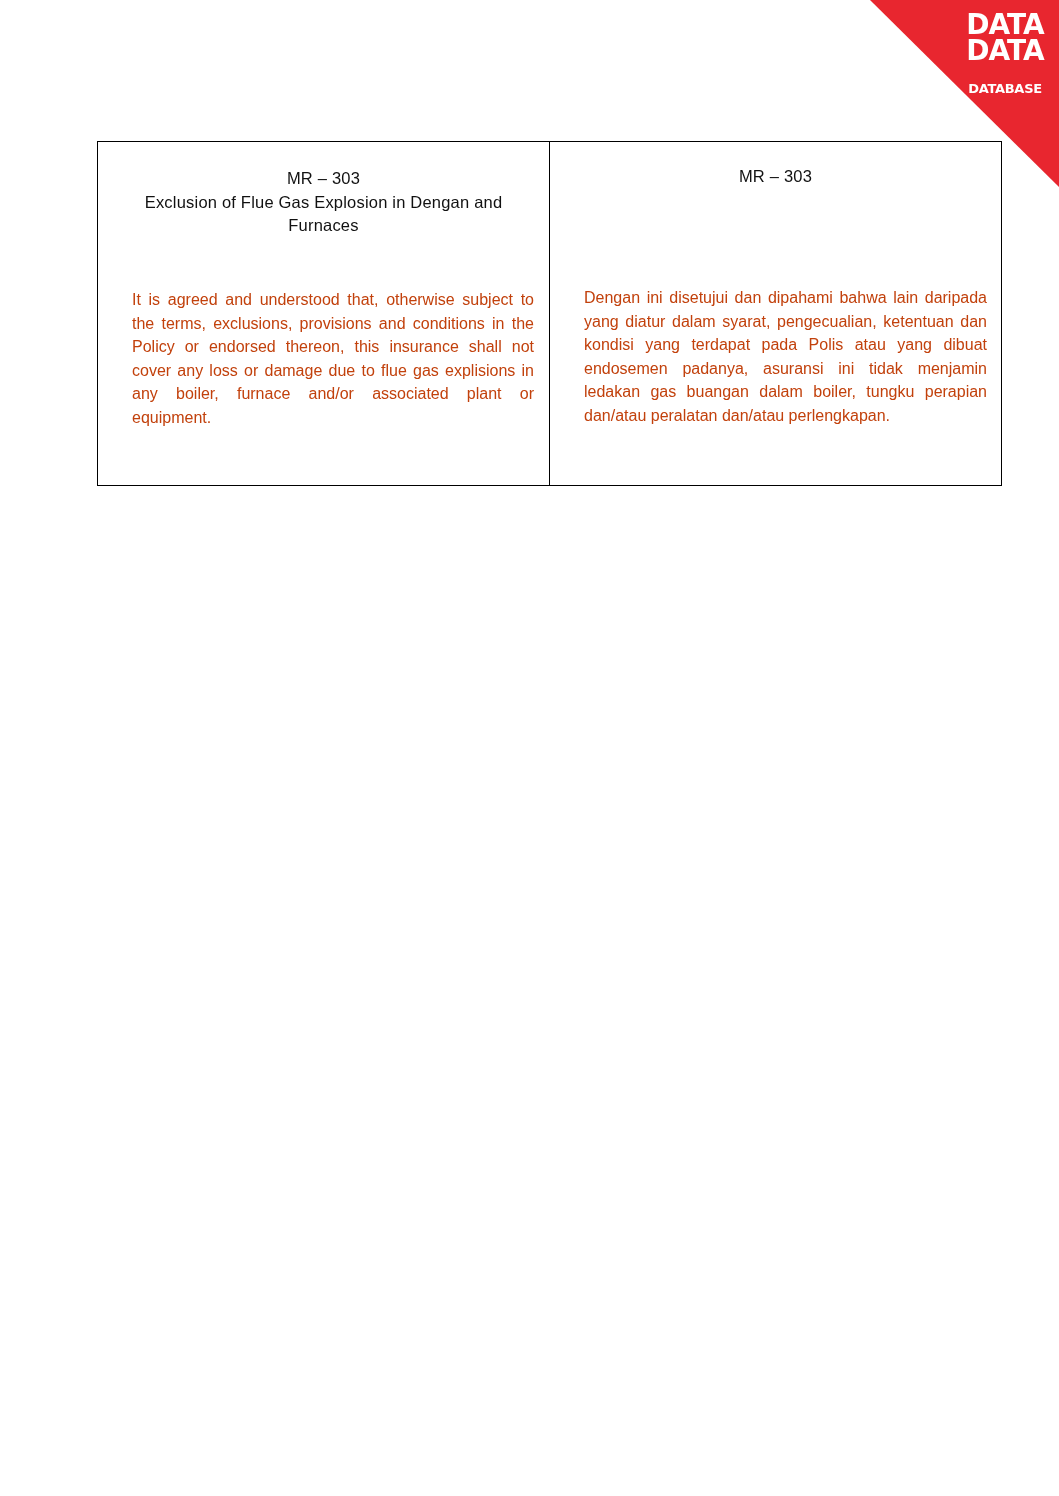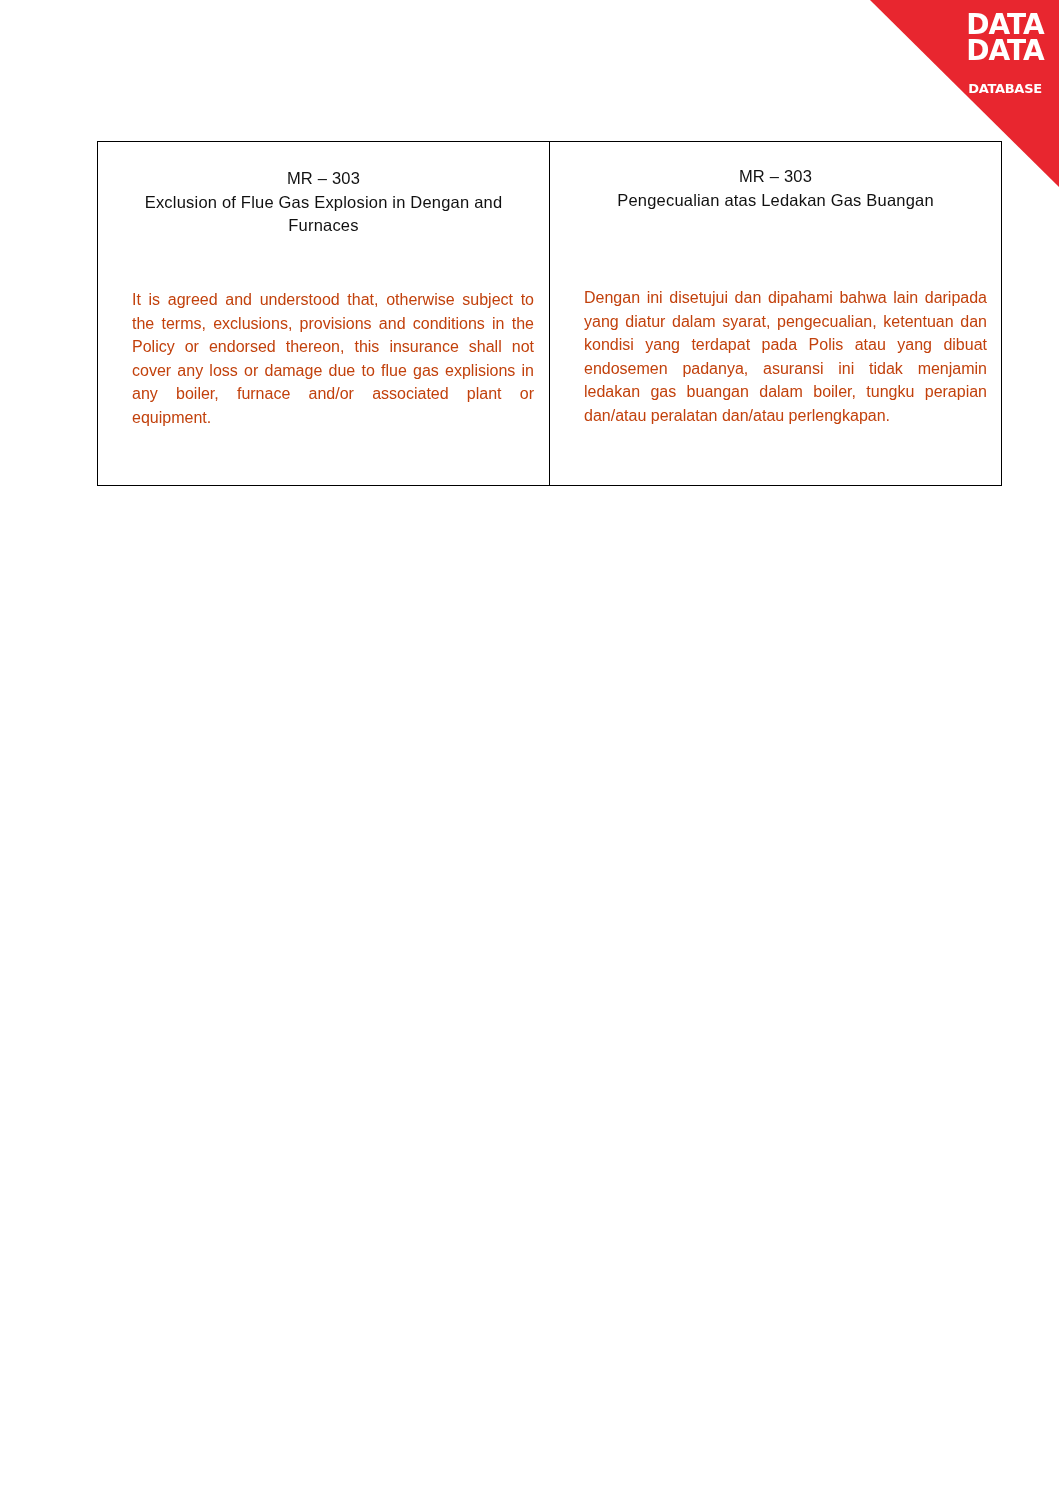--- a/index.html
+++ b/index.html
@@ -125,17 +125,16 @@
   <div class="clause-col en">
     <div class="clause-heading">
       <span>MR – 303</span>
       <span style="padding: 0 20px;">Exclusion of Flue Gas Explosion in Dengan and Furnaces</span>
     </div>
     <div class="clause-body">It is agreed and understood that, otherwise subject to the terms, exclusions, provisions and conditions in the Policy or endorsed thereon,  this insurance shall not cover  any loss or damage due to flue gas explisions in any boiler, furnace and/or associated plant or equipment.</div>
   </div>
   <div class="clause-col id">
     <div class="clause-heading">
       <span>MR – 303</span>
-      <span>Pengecualian atas Ledakan Gas Buangan</span>
     </div>
     <div class="clause-body">Dengan ini disetujui dan dipahami bahwa lain daripada yang diatur dalam syarat, pengecualian, ketentuan dan kondisi yang terdapat pada Polis atau yang dibuat endosemen padanya, asuransi ini tidak menjamin ledakan gas buangan dalam boiler, tungku perapian dan/atau peralatan dan/atau perlengkapan.</div>
   </div>
 </div>
 
 </body></html>

